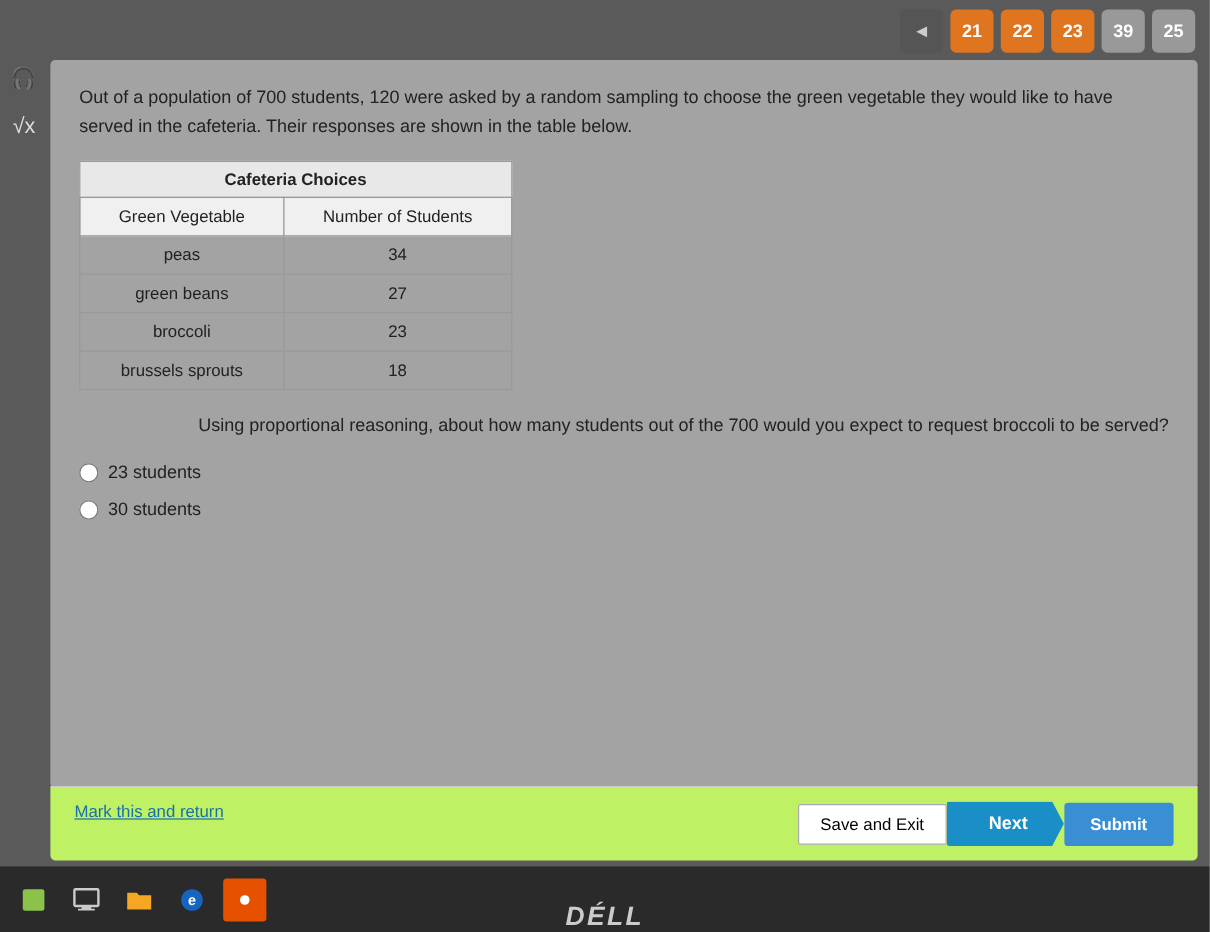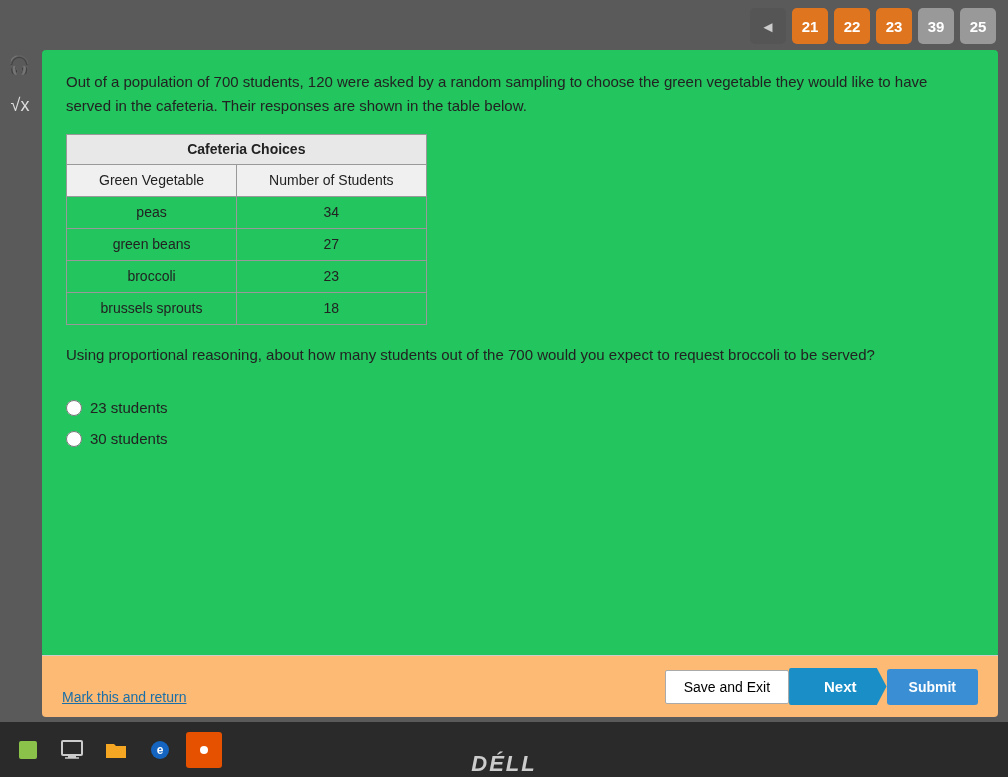--- a/index.html
+++ b/index.html
@@ -77,21 +77,21 @@
       cursor: pointer;
     }
 
     
     .main-content {
       position: absolute;
       top: 50px;
       left: 42px;
       right: 10px;
       bottom: 120px;
-      background: #22c55e;
+      background: #a3a3a3;
       border-radius: 4px;
       padding: 20px 24px;
       overflow-y: auto;
       font-size: 15px;
       color: #222;
       line-height: 1.5;
     }
 
     .question-text {
       margin-bottom: 16px;
@@ -125,23 +125,24 @@
       text-align: center;
     }
 
     table th {
       background: #f0f0f0;
       font-weight: normal;
     }
 
     
     .prop-question {
-      margin-bottom: 30px;
+      margin-bottom: 16px;
       font-size: 15px;
       line-height: 1.6;
+      text-align: right;
     }
 
     
     .radio-group {
       display: flex;
       flex-direction: column;
       gap: 8px;
       margin-bottom: 10px;
     }
 
@@ -158,25 +159,25 @@
       height: 16px;
       cursor: pointer;
     }
 
     
     .bottom-bar {
       position: absolute;
       bottom: 60px;
       left: 42px;
       right: 10px;
-      background: #fdba74;
+      background: #bef264;
       border-top: 1px solid #ccc;
       padding: 12px 20px;
       display: flex;
-      align-items: flex-end;
+      align-items: flex-start;
       justify-content: space-between;
       border-radius: 0 0 4px 4px;
     }
 
     .mark-return-link {
       color: #1a6fa8;
       text-decoration: underline;
       font-size: 14px;
       cursor: pointer;
       background: none;

